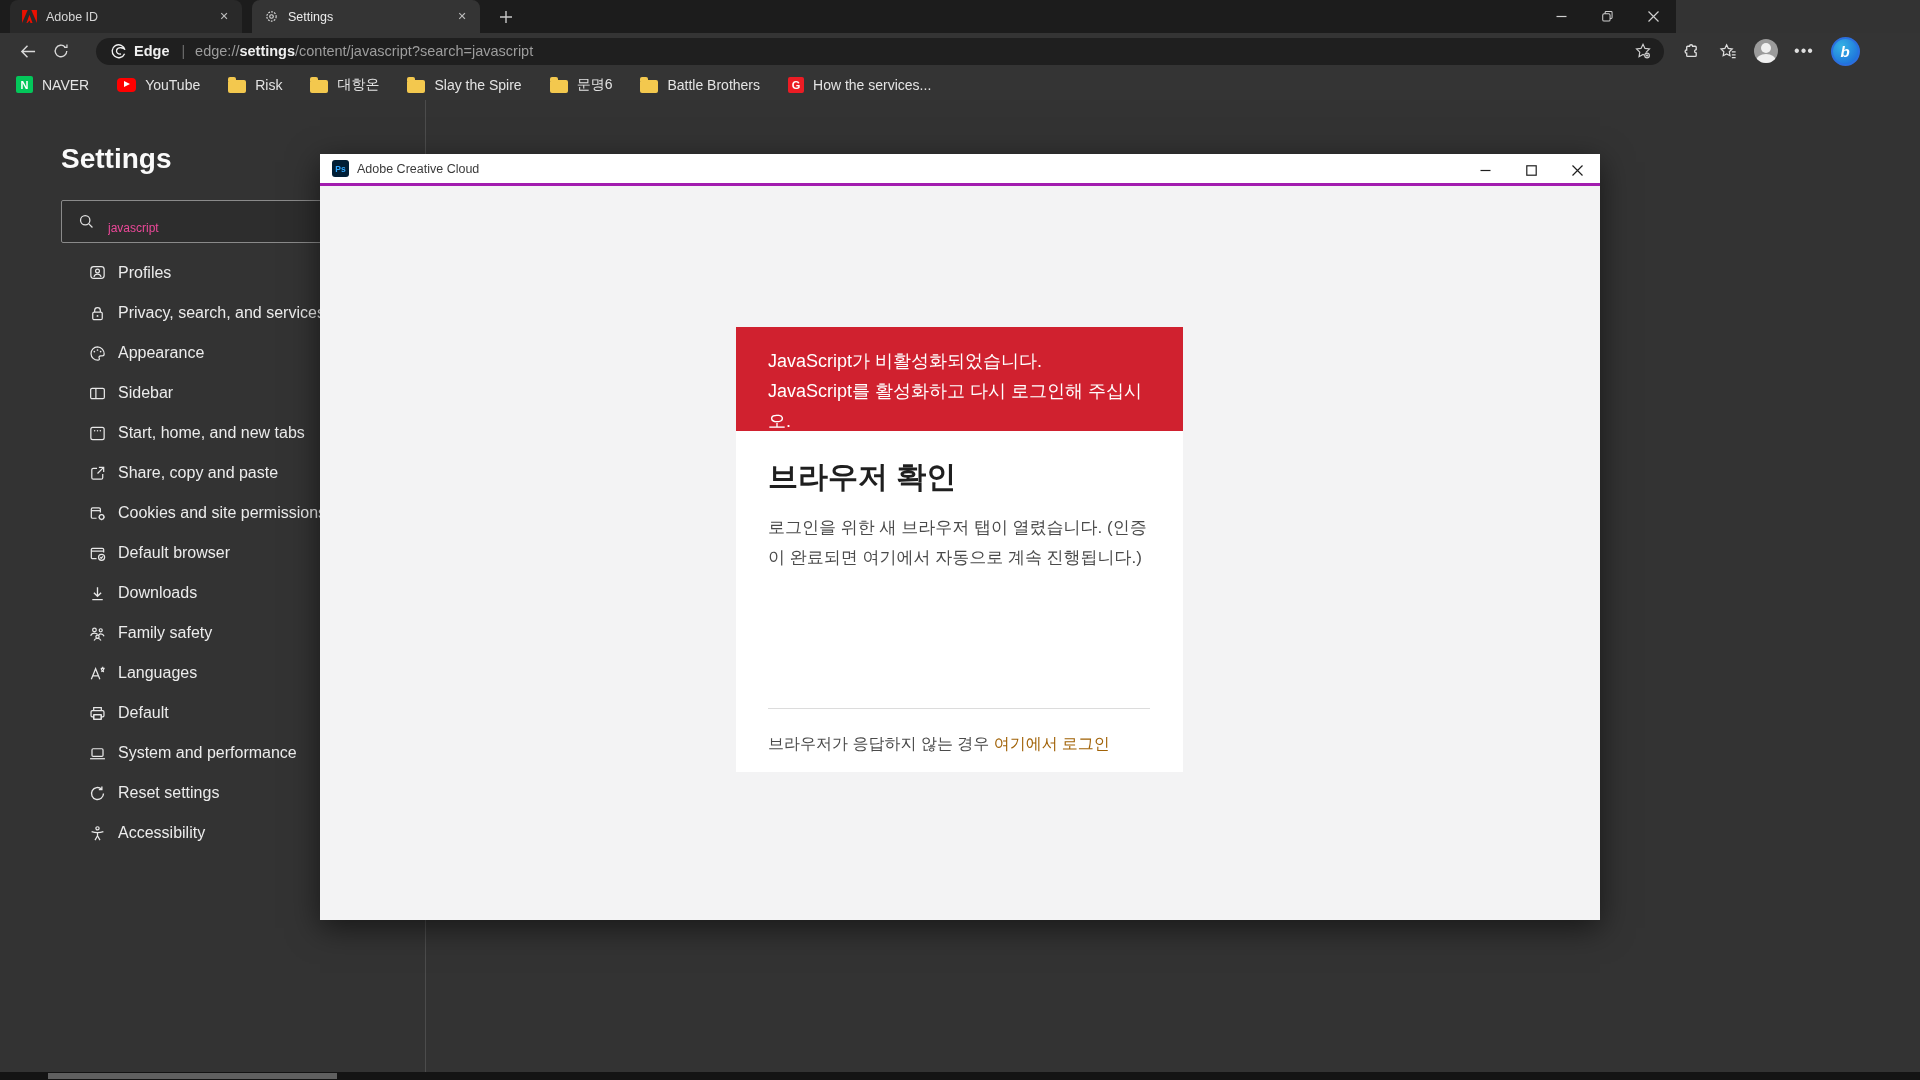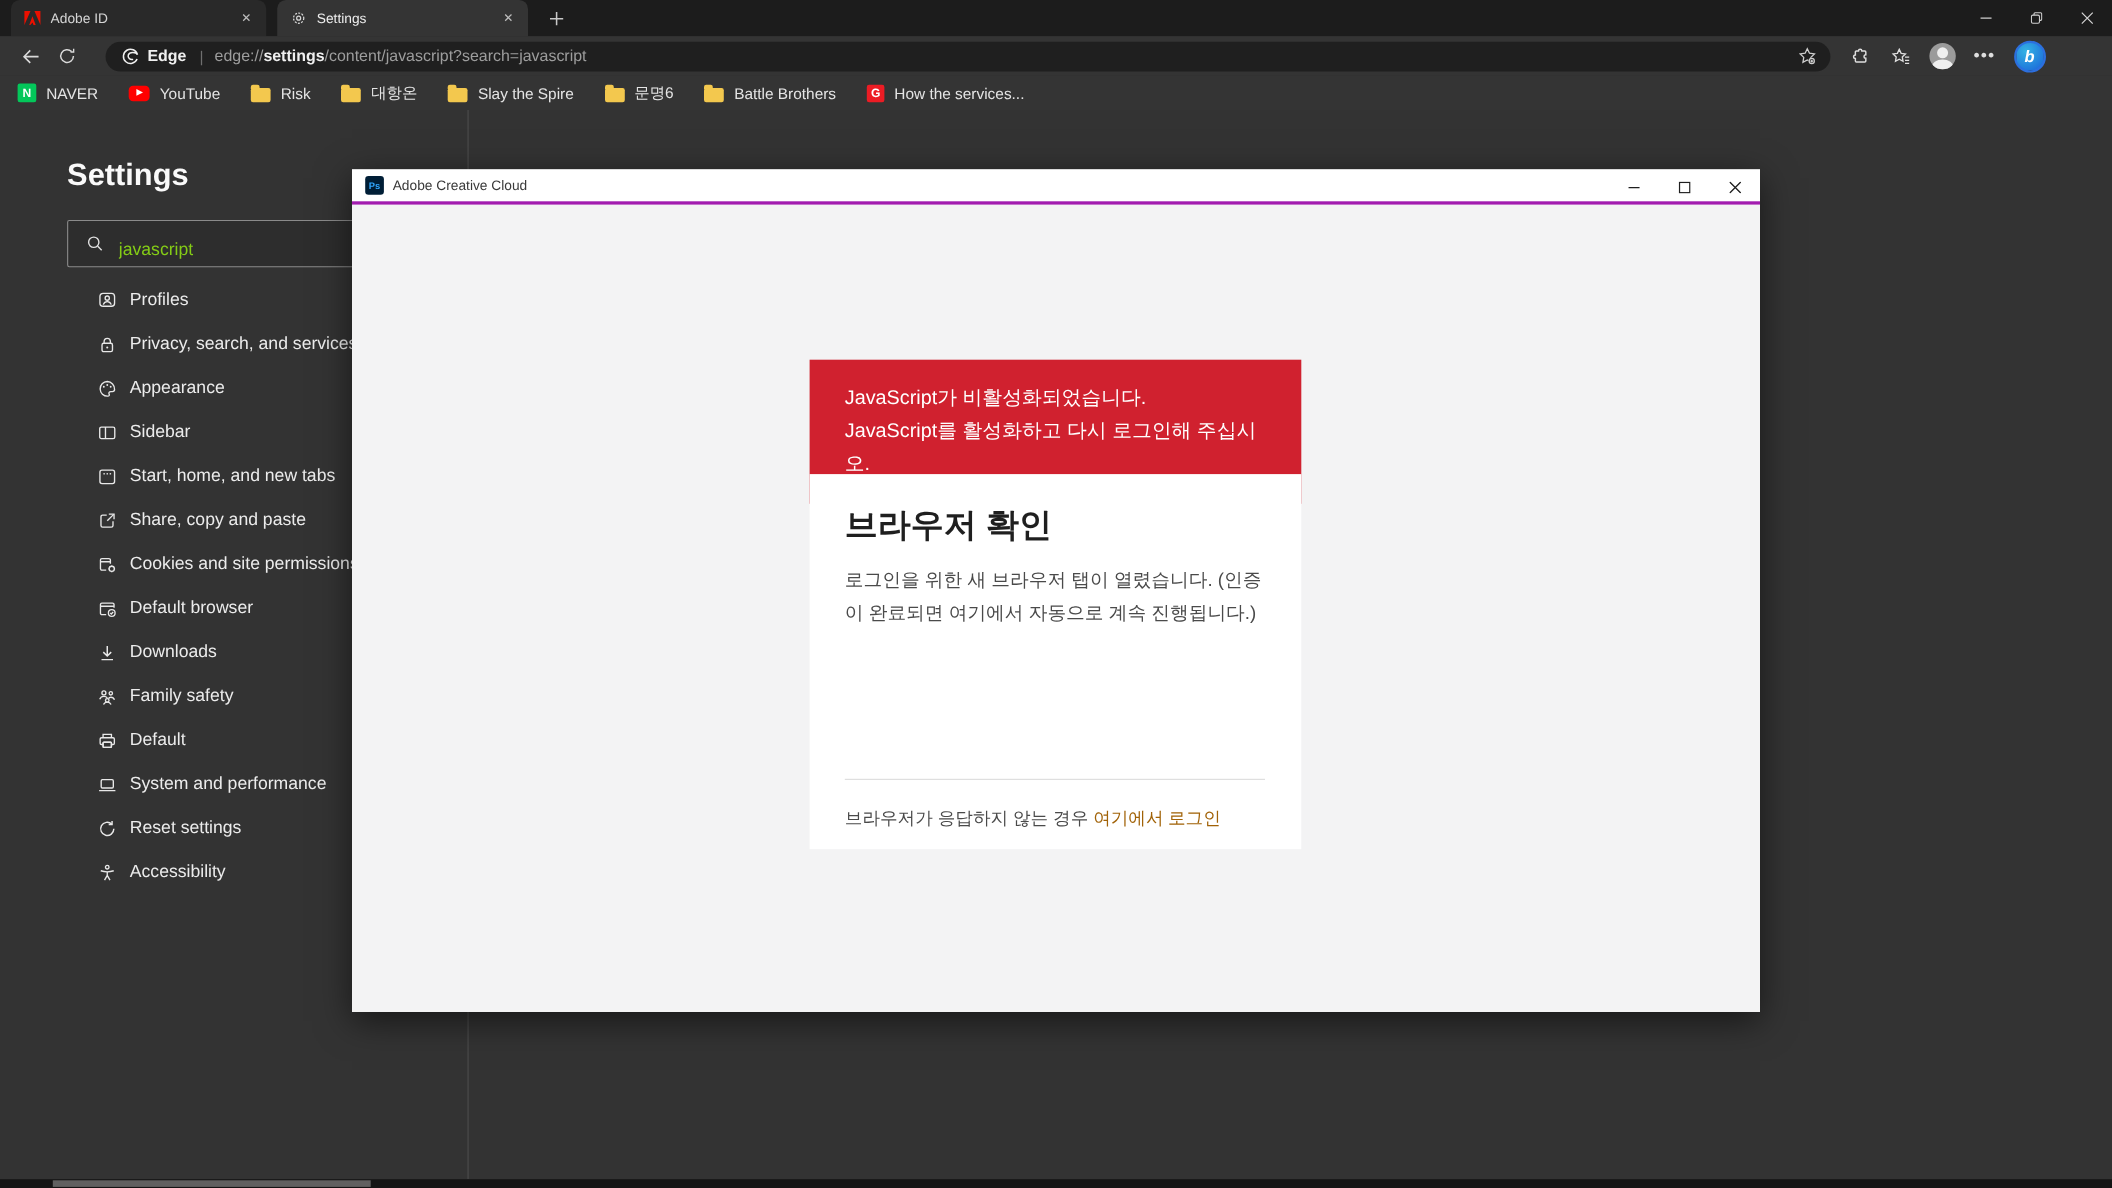--- a/index.html
+++ b/index.html
@@ -1,21 +1,21 @@
 <!DOCTYPE html>
 <html><head>
 <meta charset="utf-8">
 <style>
   * { margin:0; padding:0; box-sizing:border-box; }
   html,body { width:1920px; height:1080px; background:#222; }
   body { font-family:"Liberation Sans","DejaVu Sans",sans-serif; }
   .screen { position:relative; width:1920px; height:1080px; background:#333333; overflow:hidden; }
 
   
-  .tabstrip { position:absolute; left:0; top:0; width:1920px; height:33px; background:#1c1c1c; }
+  .tabstrip { position:absolute; left:0; top:0; width:1676px; height:33px; background:#1c1c1c; }
   .tab { position:absolute; top:0; height:33px; display:flex; align-items:center; gap:9px;
          padding:0 10px 0 12px; border-radius:8px 8px 0 0; color:#d5d5d5; font-size:12.5px; }
   .tab.inactive { background:#292929; }
   .tab.active { background:#343434; color:#ececec; }
   .tab .tlabel { flex:1; white-space:nowrap; overflow:hidden; }
   .tab .tclose { width:16px; height:16px; display:flex; align-items:center; justify-content:center;
                  color:#bdbdbd; border-radius:3px; font-size:11px; }
   .newtab { position:absolute; left:492px; top:5px; width:28px; height:24px; display:flex;
             align-items:center; justify-content:center; color:#c8c8c8; border-radius:4px; }
   .wincontrols { position:absolute; right:0; top:0; height:33px; display:flex; }
@@ -57,21 +57,21 @@
   .bm-folder:before { content:""; position:absolute; left:0; top:-3px; width:8px; height:4px;
                       background:#f3c84e; border-radius:2px 2px 0 0; }
   .bm-g { width:16px; height:16px; background:#ec1c24; border-radius:2px; color:#fff; font-size:11px;
           font-weight:700; display:flex; align-items:center; justify-content:center; }
 
   
   .vdivider { position:absolute; left:425px; top:100px; width:1px; height:972px; background:#4c4c4c; }
   .page-title { position:absolute; left:61px; top:143px; font-size:28px; font-weight:700; color:#fafafa; }
   .searchbox { position:absolute; left:61px; top:200px; width:332px; height:43px; background:#2d2d2d;
                border:1px solid #8a8a8a; border-radius:2px; display:flex; align-items:center; padding-left:16px; gap:13px; }
-  .searchbox input { background:transparent; border:none; outline:none; color:#84cc16; font-size:16px;
+  .searchbox input { background:transparent; border:none; outline:none; color:#ec4899; font-size:12px;
                      font-family:inherit; width:240px;margin-top:12px; }
   .menu { position:absolute; left:0; top:253px; width:425px; }
   .menu-item { height:40px; display:flex; align-items:center; gap:11px; padding-left:88px; color:#ececec;
                font-size:16px; white-space:nowrap; cursor:default; }
   .mi { width:19px; height:19px; display:flex; align-items:center; justify-content:center; color:#e8e8e8; flex:none; }
 
   
   .hscroll { position:absolute; left:0; top:1072px; width:1920px; height:8px; background:#141414; }
   .hthumb { position:absolute; left:48px; top:1px; width:289px; height:6px; background:#606060; }
 
@@ -348,20 +348,30 @@
           <svg width="19" height="19" viewBox="0 0 20 20" fill="none" stroke="currentColor" stroke-width="1.3">
             <circle cx="6.8" cy="6.2" r="1.9"></circle>
             <circle cx="13.4" cy="6.6" r="1.6"></circle>
             <path d="M2.8 12.3c.7-1.9 2.3-2.8 4-2.8 1.3 0 2.5.5 3.3 1.5"></path>
             <path d="M11.2 11.6c.6-.8 1.4-1.2 2.3-1.2 1.5 0 2.8.8 3.4 2.4"></path>
             <circle cx="10" cy="13.4" r="1.7"></circle>
             <path d="M6.4 17.4c.7-1.6 2-2.4 3.6-2.4s2.9.8 3.6 2.4"></path>
           </svg>
         </span>
       <span>Family safety</span>
+    </div>
+    <div class="menu-item">
+      <span class="mi">
+          <svg width="19" height="19" viewBox="0 0 20 20" fill="none" stroke="currentColor" stroke-width="1.3">
+            <path d="M3.5 16L8 5l4.5 11M5 12.5h6"></path>
+            <path d="M13.5 4.5h4M15.5 2.8v1.7M14 8.2c1.2-.5 2.4-1.6 3-3.7"></path>
+            <path d="M13.8 4.9c.5 1.8 1.7 2.9 3 3.3"></path>
+          </svg>
+        </span>
+      <span>Languages</span>
     </div>
     <div class="menu-item">
       <span class="mi">
           <svg width="19" height="19" viewBox="0 0 20 20" fill="none" stroke="currentColor" stroke-width="1.3">
             <path d="M6 7V3.8h8V7"></path>
             <rect x="3.2" y="7" width="13.6" height="6.5" rx="1.3"></rect>
             <rect x="6" y="11.3" width="8" height="5" rx="0.8" fill="#333"></rect>
             <rect x="6" y="11.3" width="8" height="5" rx="0.8"></rect>
           </svg>
         </span>

